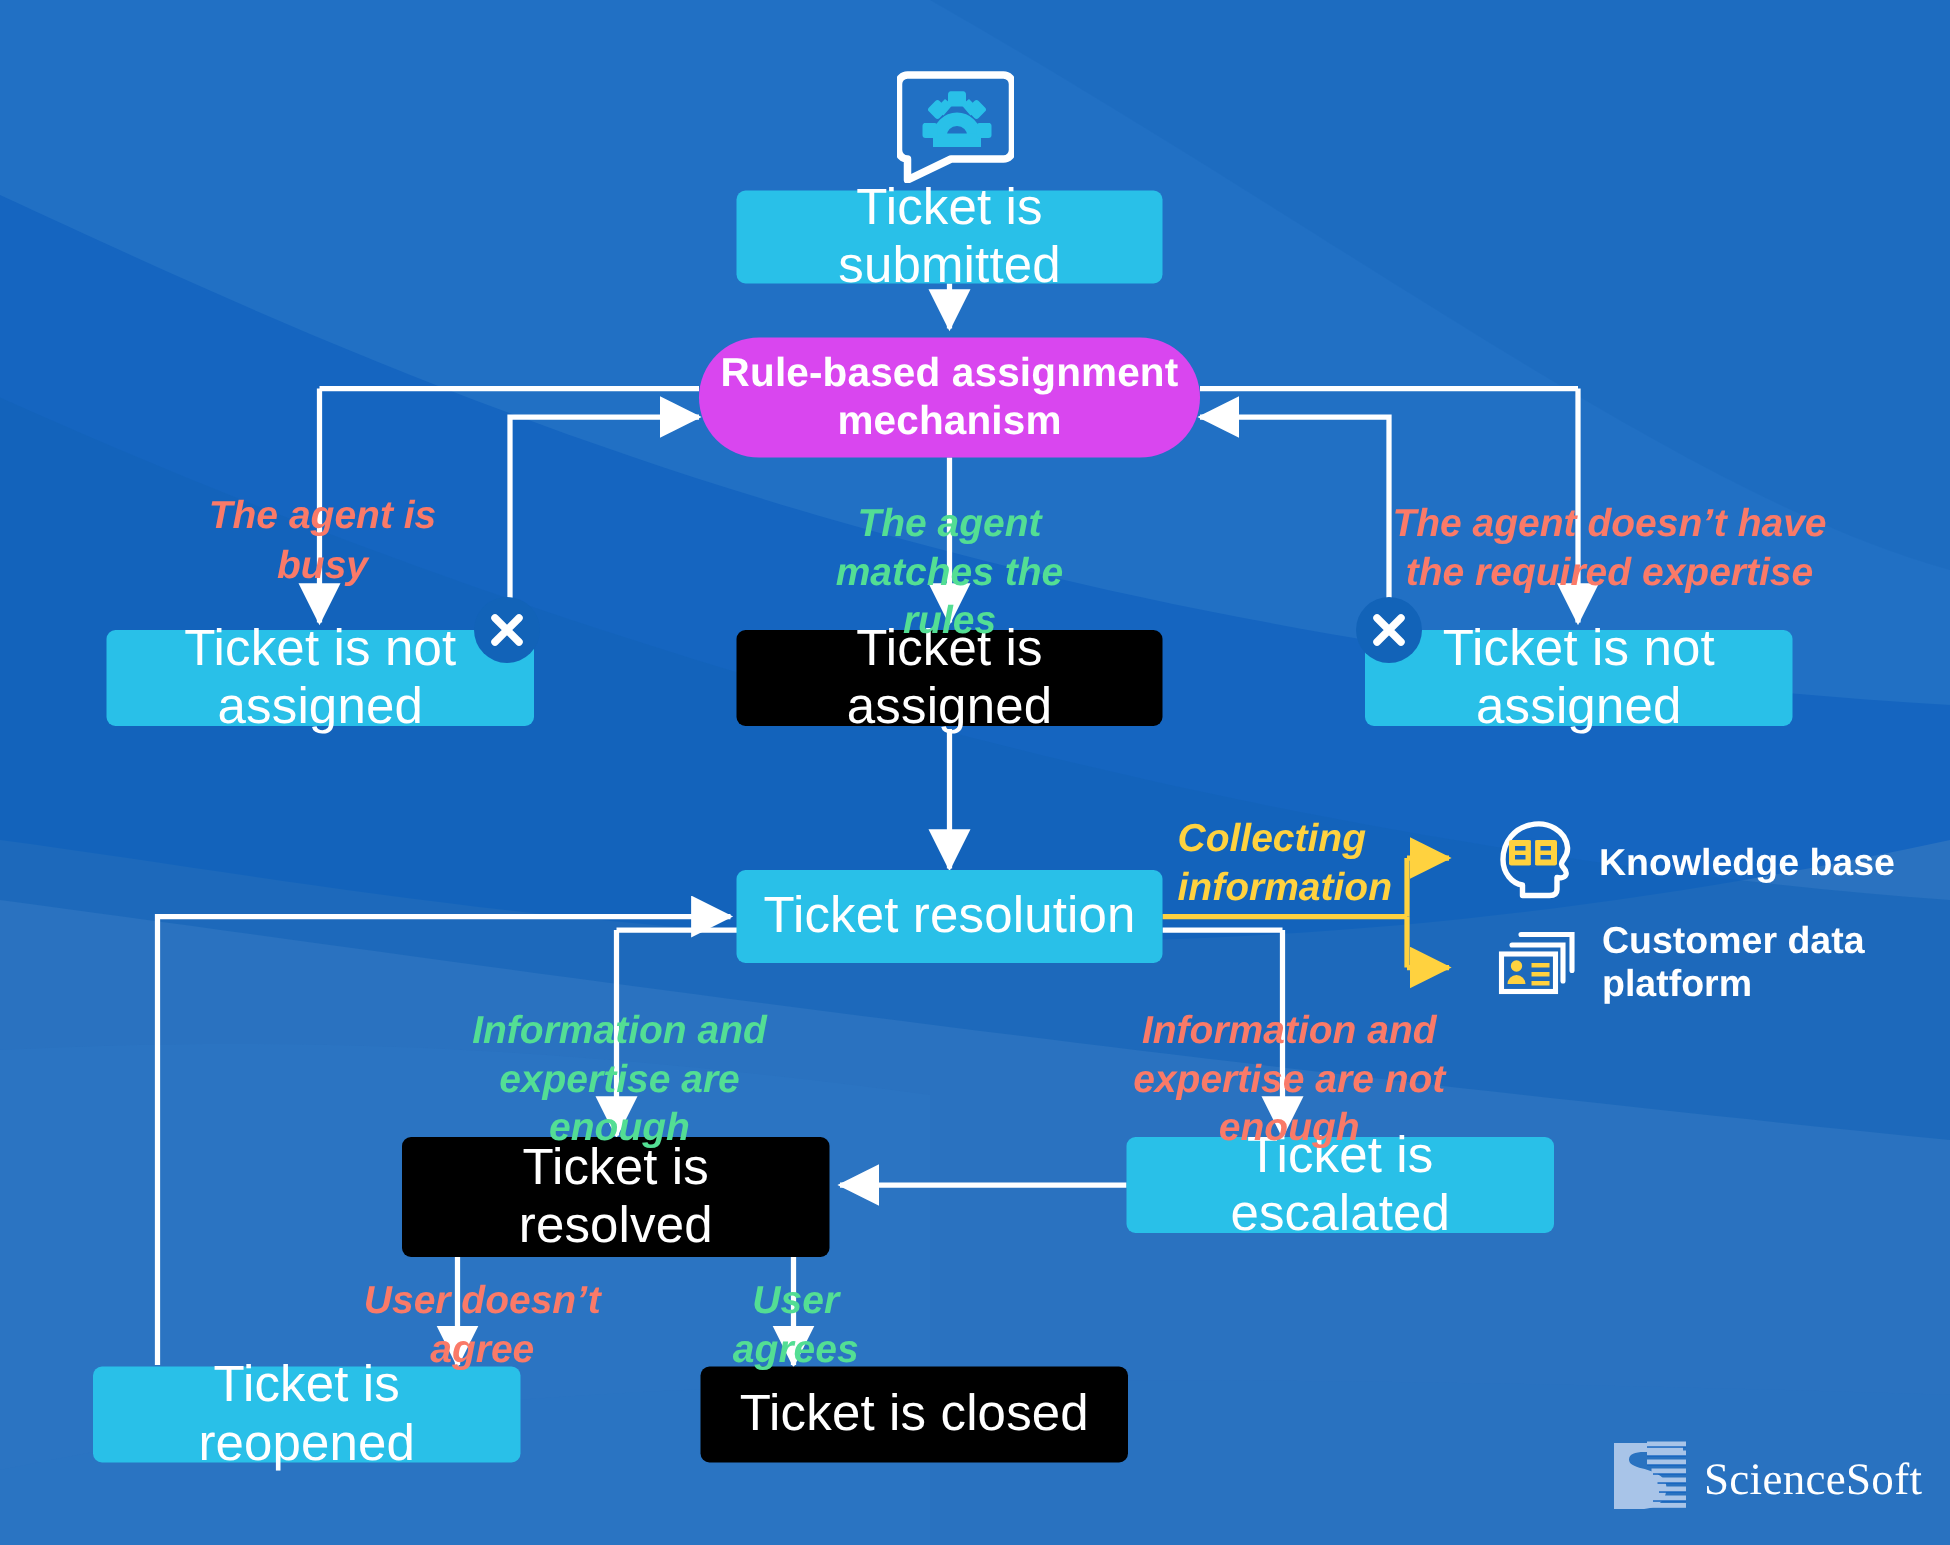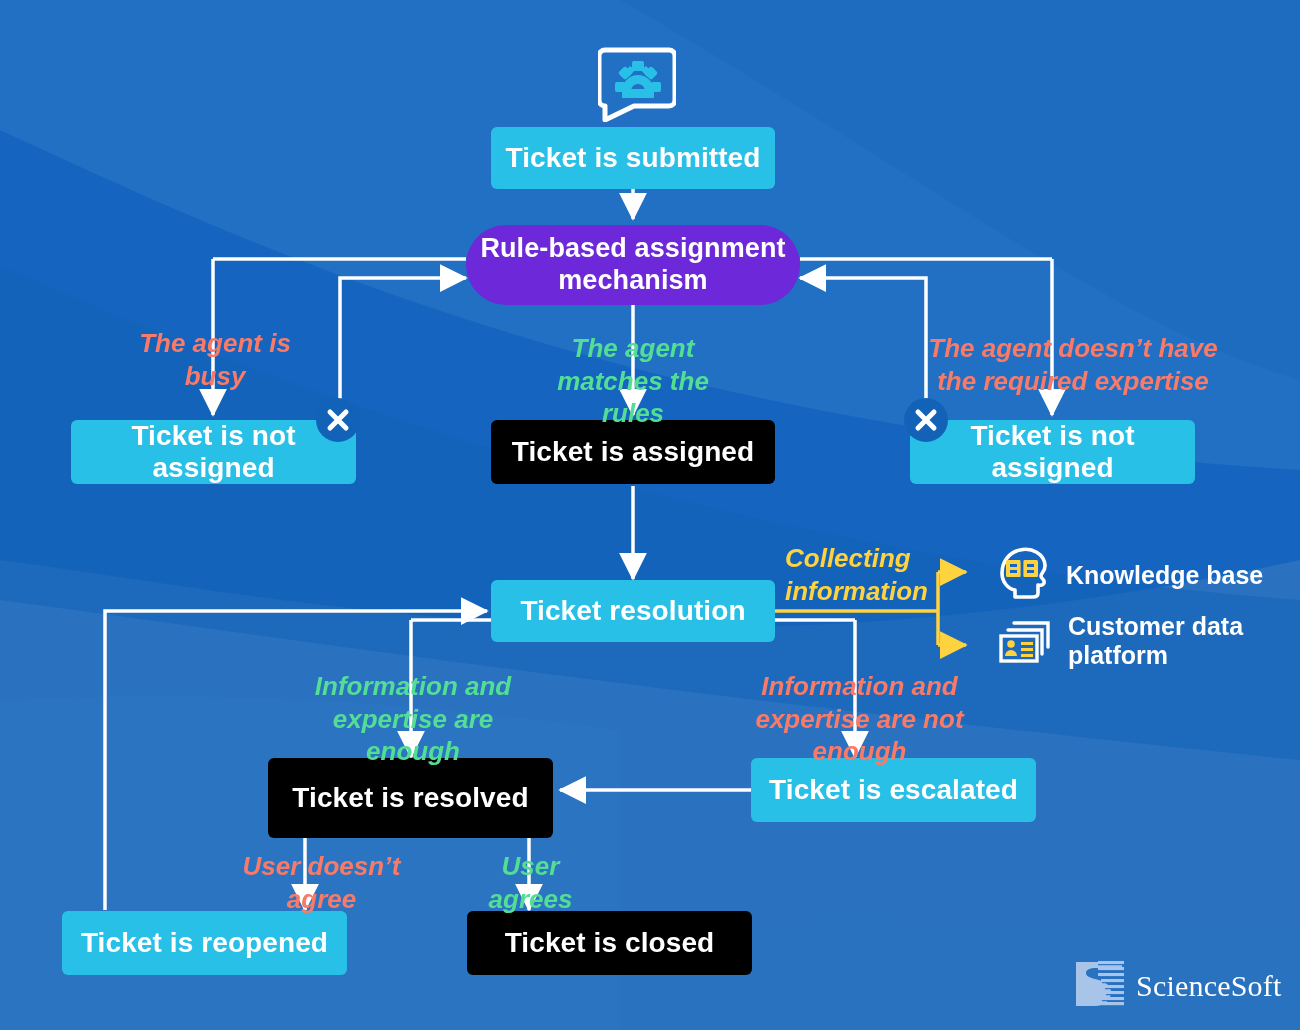--- a/index.html
+++ b/index.html
@@ -12,32 +12,32 @@
   }
   #stage{position:absolute;inset:0;width:1300px;height:1030px;}
   .bg-svg{position:absolute;left:0;top:0;width:1300px;height:1030px;}
   .wires{position:absolute;left:0;top:0;width:1300px;height:1030px;pointer-events:none;}
 
   .node{
     position:absolute;
     display:flex;align-items:center;justify-content:center;
     color:#ffffff;
     border-radius:6px;
-    font-size:28px;
-    font-weight:700;
+    font-size:34px;
+    font-weight:400;
     letter-spacing:.1px;
     text-align:center;
     line-height:1.15;
     box-sizing:border-box;
     padding:0 14px;
   }
   .node.cyan{background:#29c0e8;}
   .node.green{background:#000000;}
   .node.pill{
-    background:#6d28d9;
+    background:#d946ef;
     border-radius:44px;
     font-size:27px;
     font-weight:700;
     line-height:1.18;
   }
 
   .label{
     position:absolute;
     font-style:italic;
     font-weight:700;

